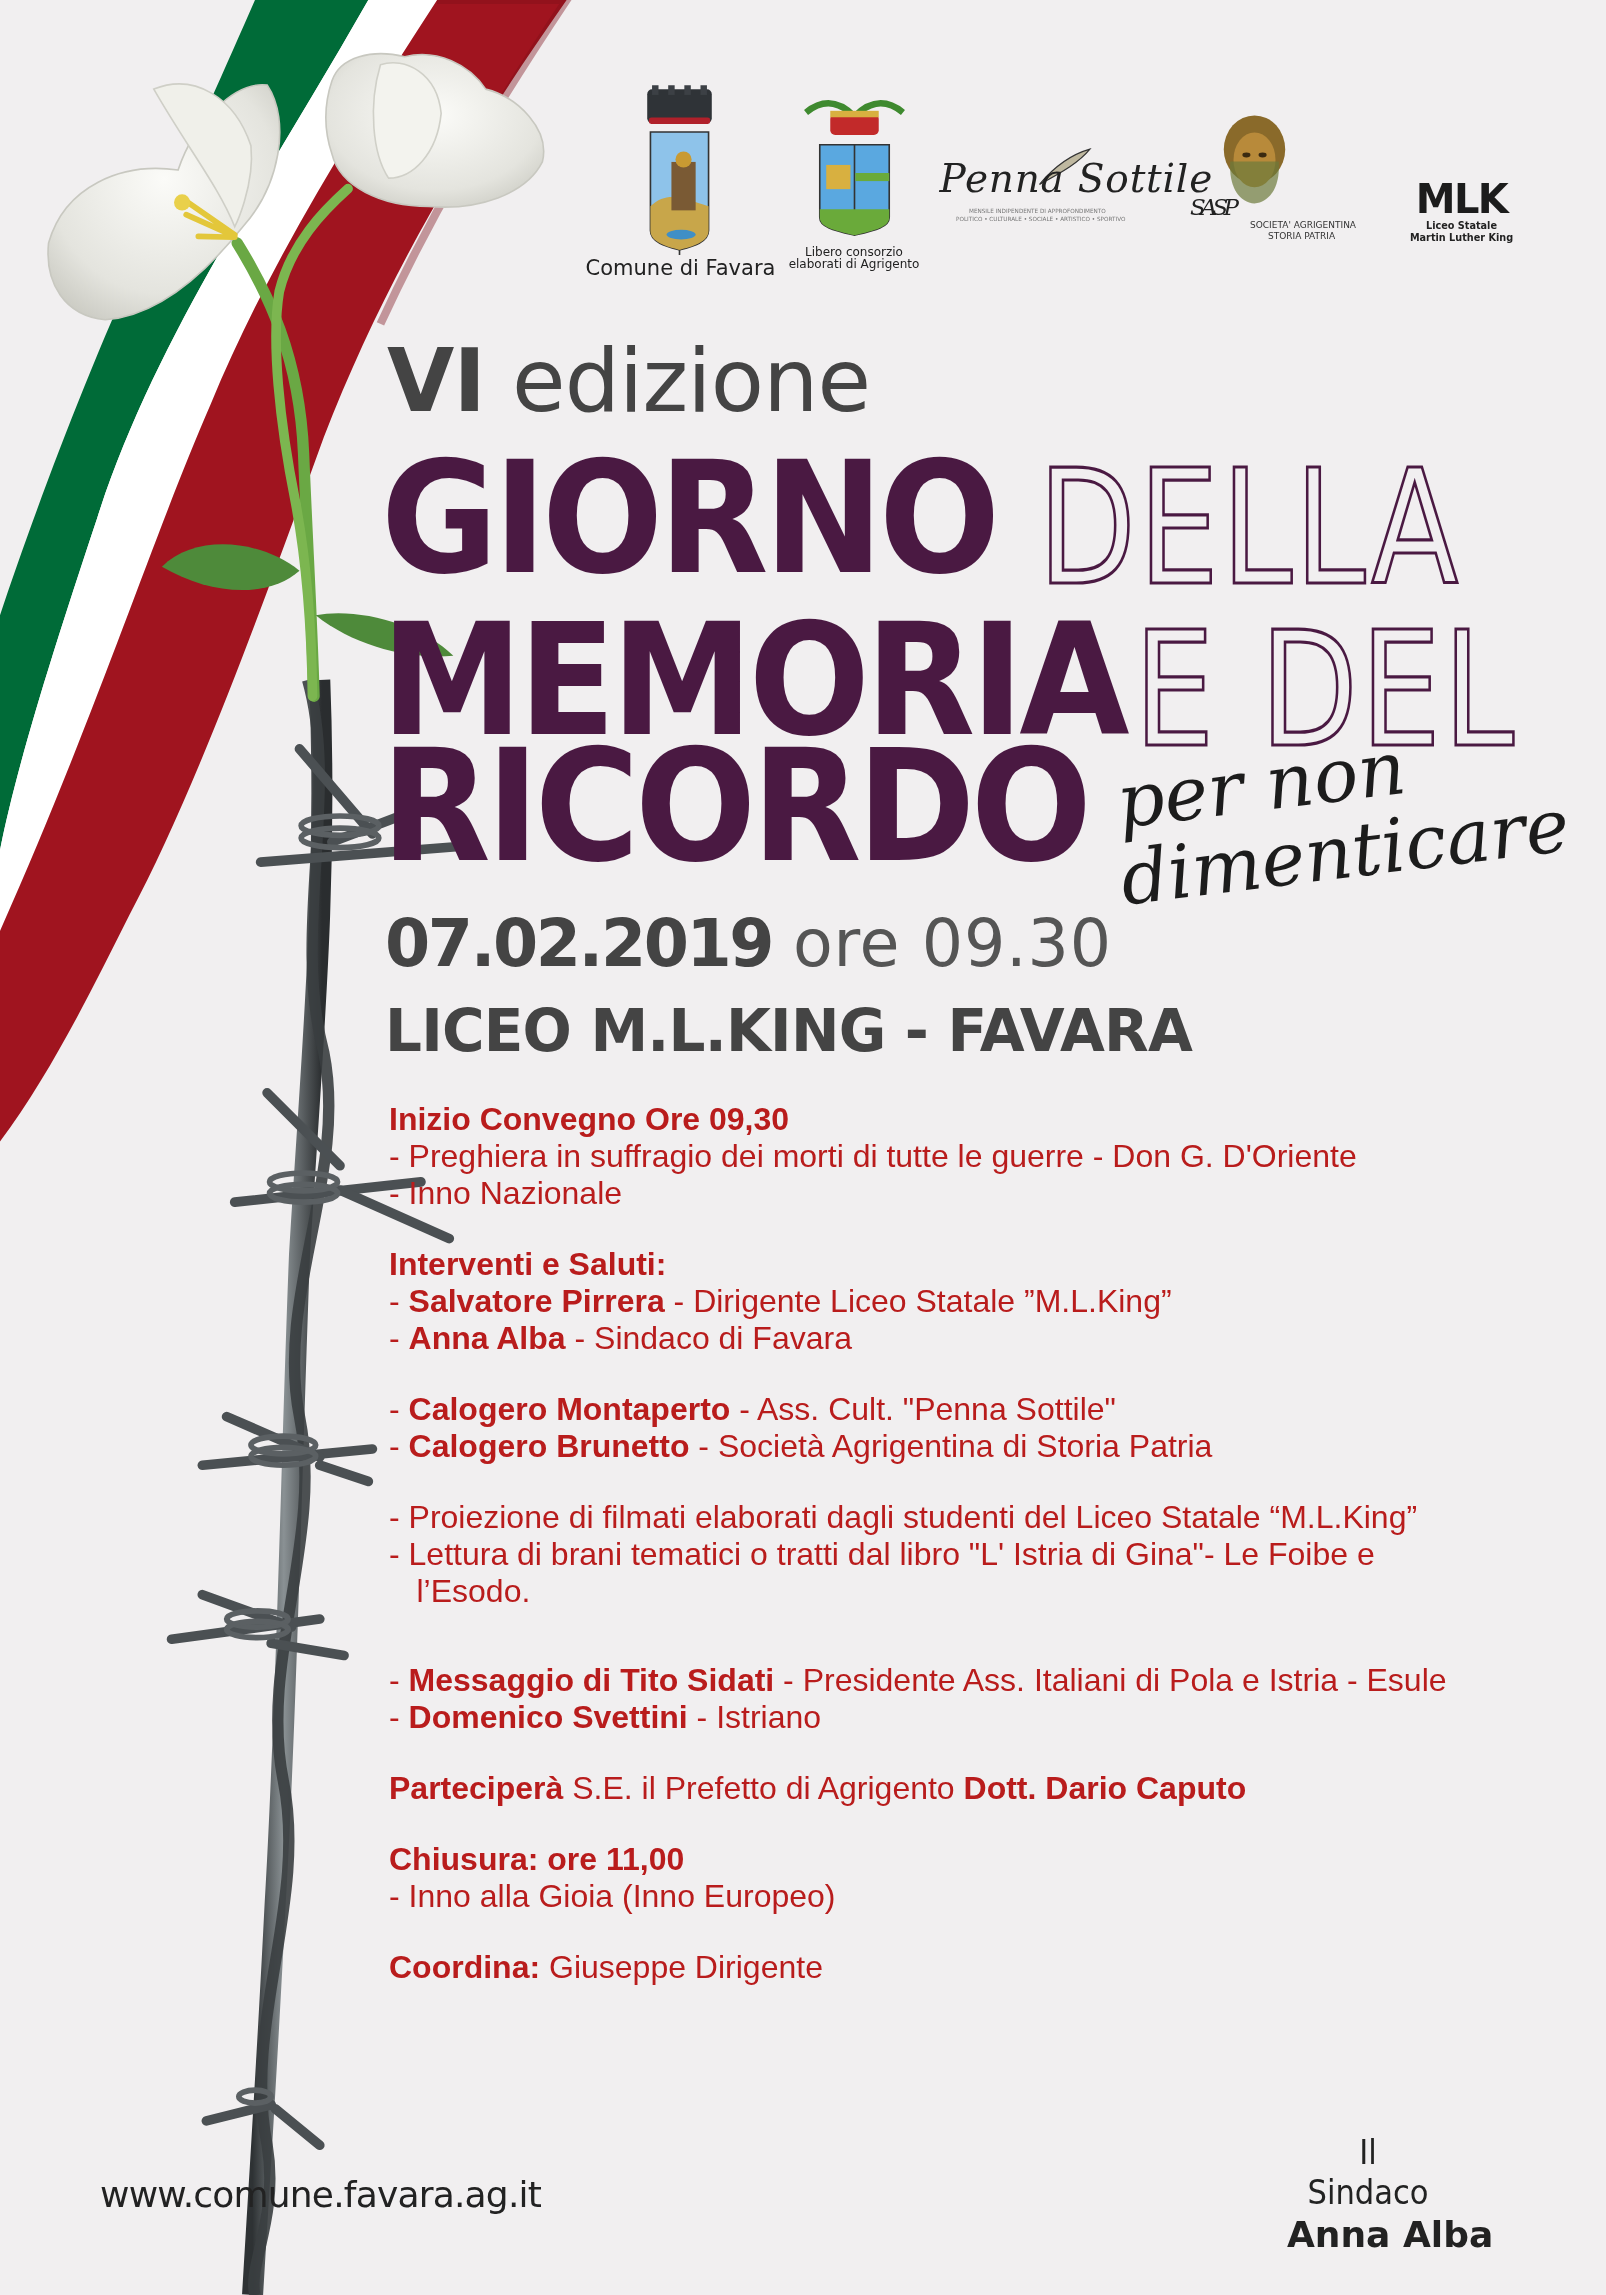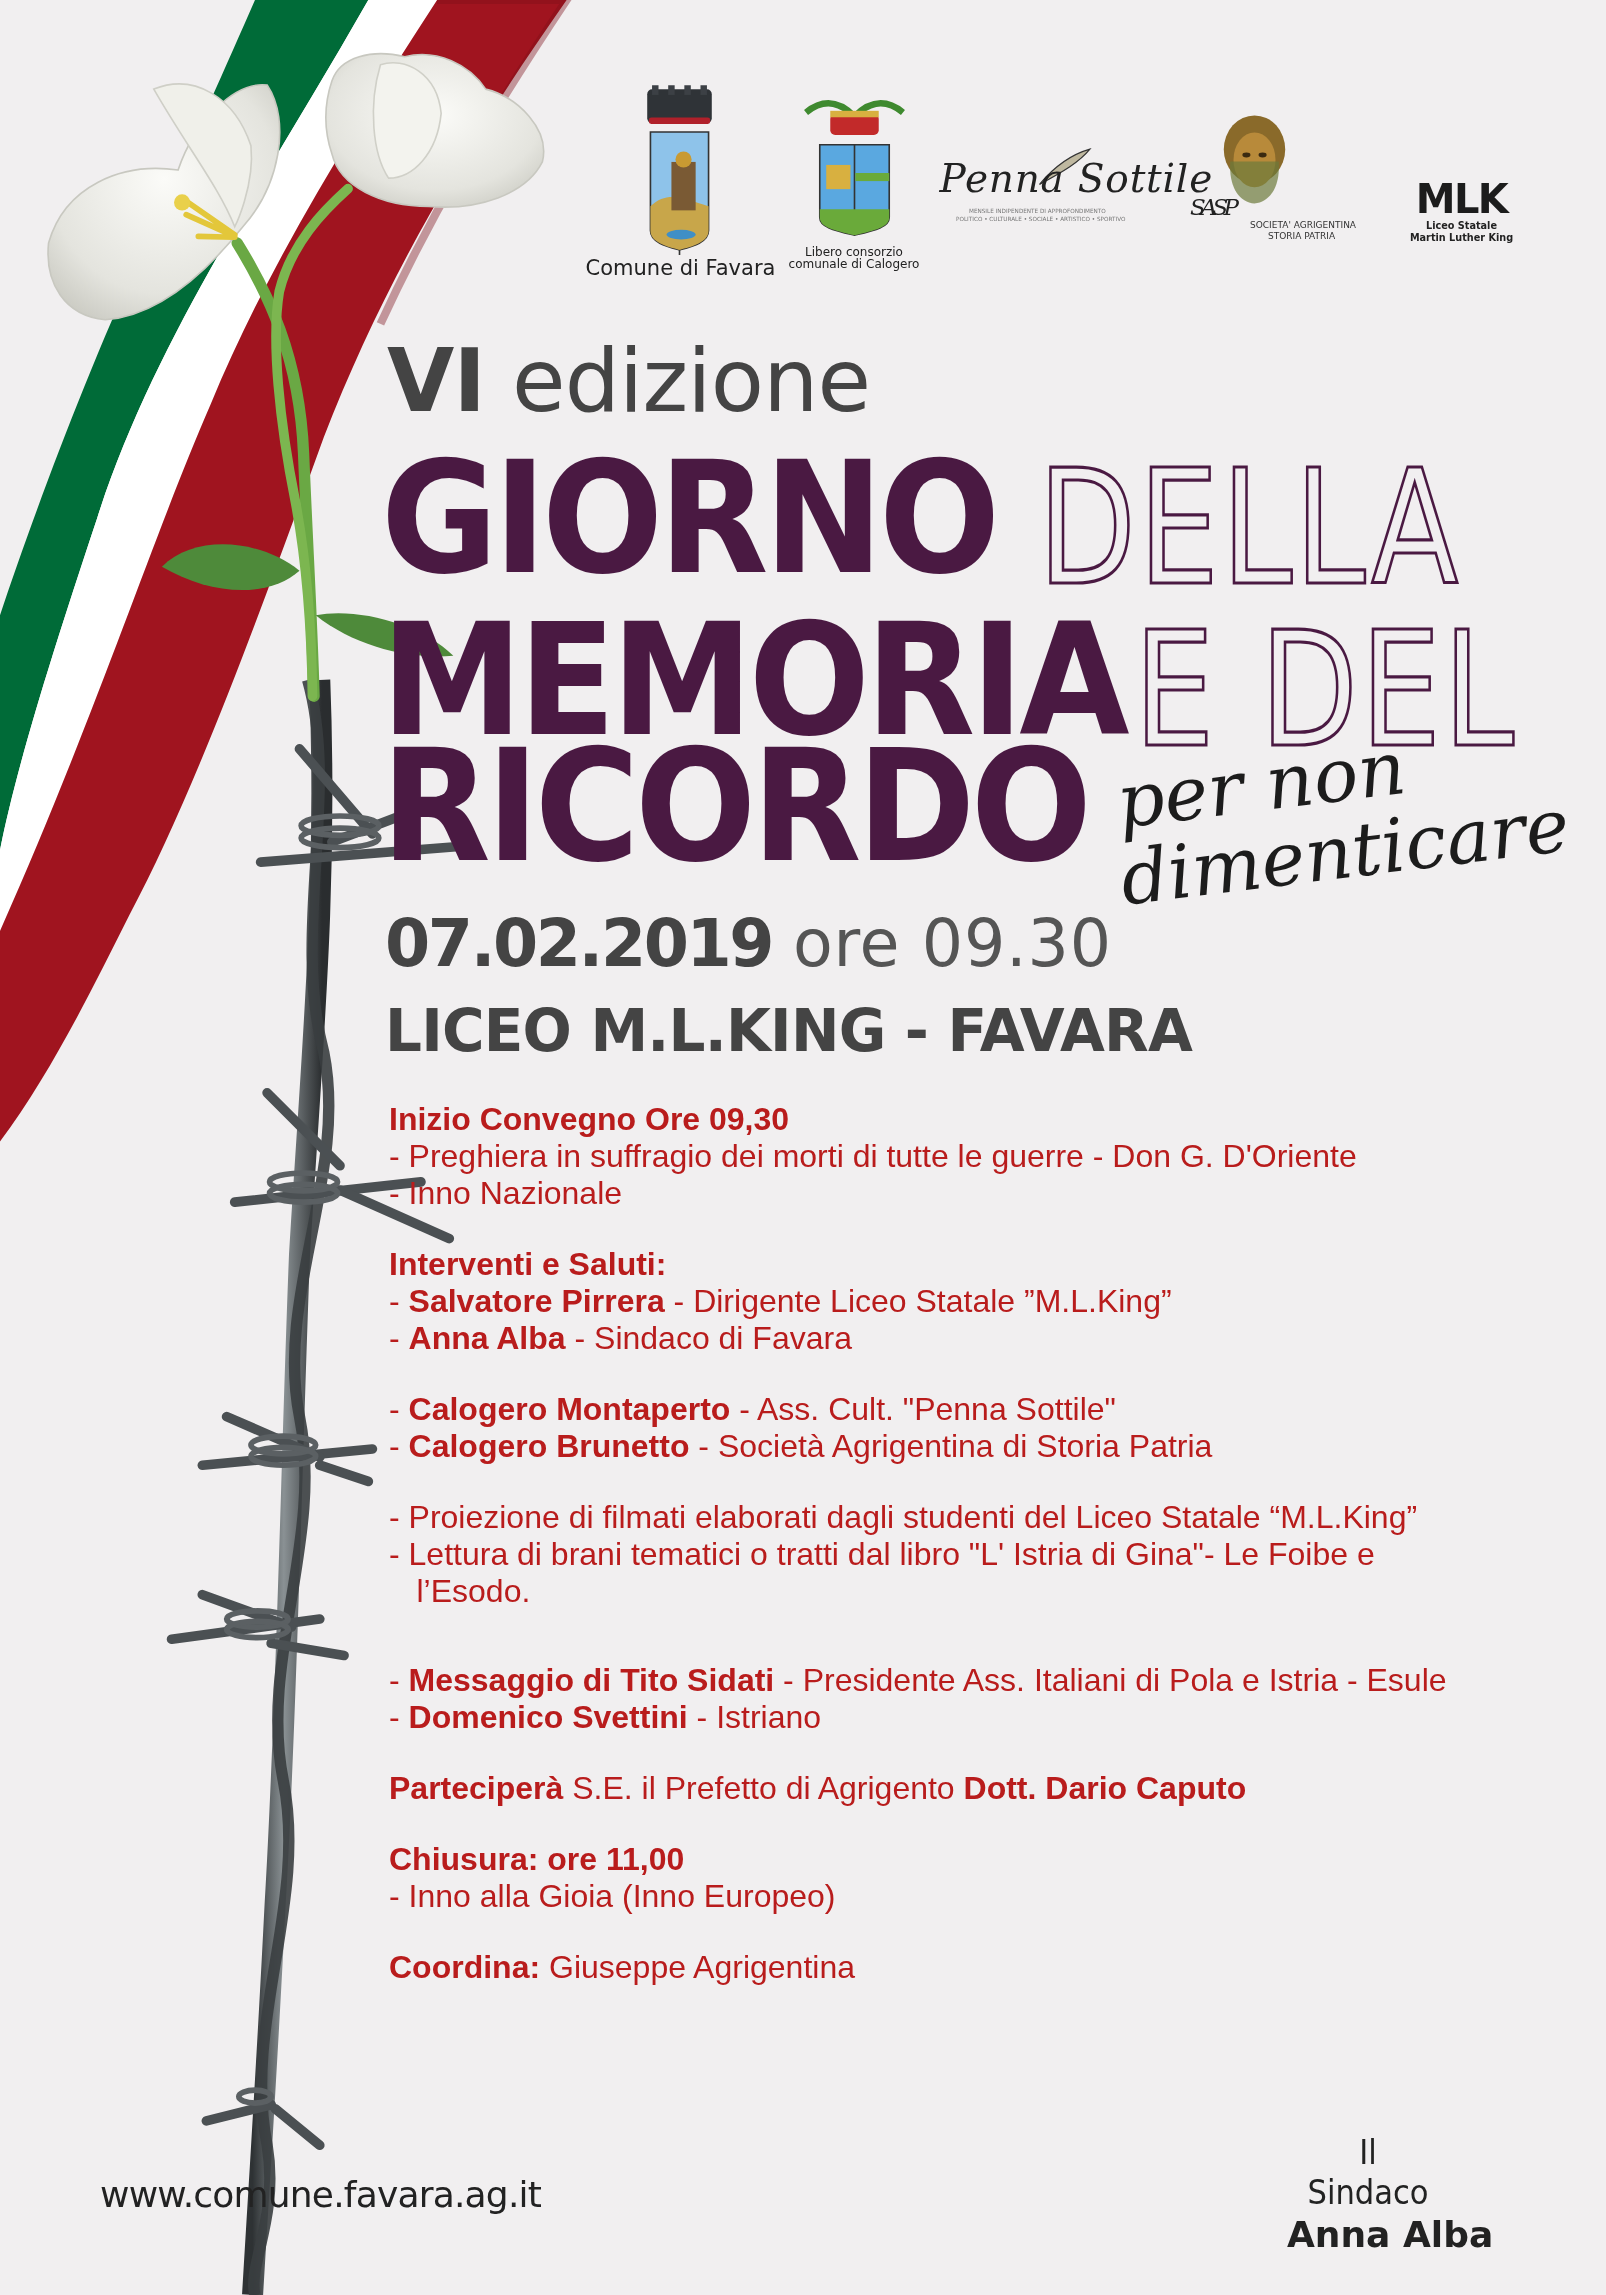--- a/index.html
+++ b/index.html
@@ -131,21 +131,21 @@
     <rect x="35" y="18" width="60" height="8" fill="#d8b040"></rect>
     <path d="M22,60 L108,60 L108,150 C108,162 90,166 65,172 C40,166 22,162 22,150 Z" fill="#5aa8e0" stroke="#333" stroke-width="2"></path>
     <line x1="65" y1="60" x2="65" y2="170" stroke="#333" stroke-width="2"></line>
     <rect x="66" y="95" width="42" height="10" fill="#6aaa3a"></rect>
     <path d="M22,140 L108,140 L108,150 C108,162 90,166 65,172 C40,166 22,162 22,150 Z" fill="#6aaa3a"></path>
     <rect x="30" y="85" width="30" height="30" fill="#d8b040"></rect>
     <path d="M88,115 a10,10 0 1,0 10,18 a7,7 0 1,1 -10,-18 z" fill="#ffffff"></path>
   </svg>
 </div>
 <div class="logo-cap" style="left:777px;top:245px;width:154px;font-size:12px;">Libero consorzio</div>
-<div class="logo-cap" style="left:777px;top:257px;width:154px;font-size:12px;">comunale di Calogero</div>
+<div class="logo-cap" style="left:777px;top:257px;width:154px;font-size:12px;">elaborati di Agrigento</div>
 
 <div class="abs" style="left:938px;top:146px;width:219px;height:81px;">
   <svg class="abs" style="left:97px;top:0;" width="57" height="40" viewBox="0 0 70 50">
     <path d="M5,48 C20,30 40,12 68,4 C55,20 35,32 5,48 Z" fill="#bfb8a0" stroke="#333" stroke-width="1.5"></path>
   </svg>
   <div class="abs" style="left:1.6px;top:9.7px;font-family:'DejaVu Serif',serif;font-style:italic;font-size:39px;color:#222;white-space:nowrap;letter-spacing:0.8px;">Penna Sottile</div>
   <div class="abs" style="left:31px;top:62px;font-size:5.7px;color:#777;white-space:nowrap;font-family:'DejaVu Sans',sans-serif;">MENSILE INDIPENDENTE DI APPROFONDIMENTO</div>
   <div class="abs" style="left:18px;top:70px;font-size:5.7px;color:#777;white-space:nowrap;font-family:'DejaVu Sans',sans-serif;">POLITICO • CULTURALE • SOCIALE • ARTISTICO • SPORTIVO</div>
 </div>
 
@@ -228,21 +228,21 @@
   <div class="block">
     <div class="line"><b>Parteciperà</b><span> S.E. il Prefetto di Agrigento </span><b>Dott. Dario Caputo</b></div>
   </div>
 
   <div class="block">
     <div class="line"><b>Chiusura: ore 11,00</b></div>
     <div class="line">- Inno alla Gioia (Inno Europeo)</div>
   </div>
 
   <div class="block">
-    <div class="line"><b>Coordina:</b><span> Giuseppe Agrigentina</span></div>
+    <div class="line"><b>Coordina:</b><span> Giuseppe Dirigente</span></div>
   </div>
 </div>
 
 <div class="footer-url">www.comune.favara.ag.it</div>
 <div class="sindaco">
   <div class="role">Il Sindaco</div>
   <div class="name">Anna Alba</div>
 </div>
 
 

